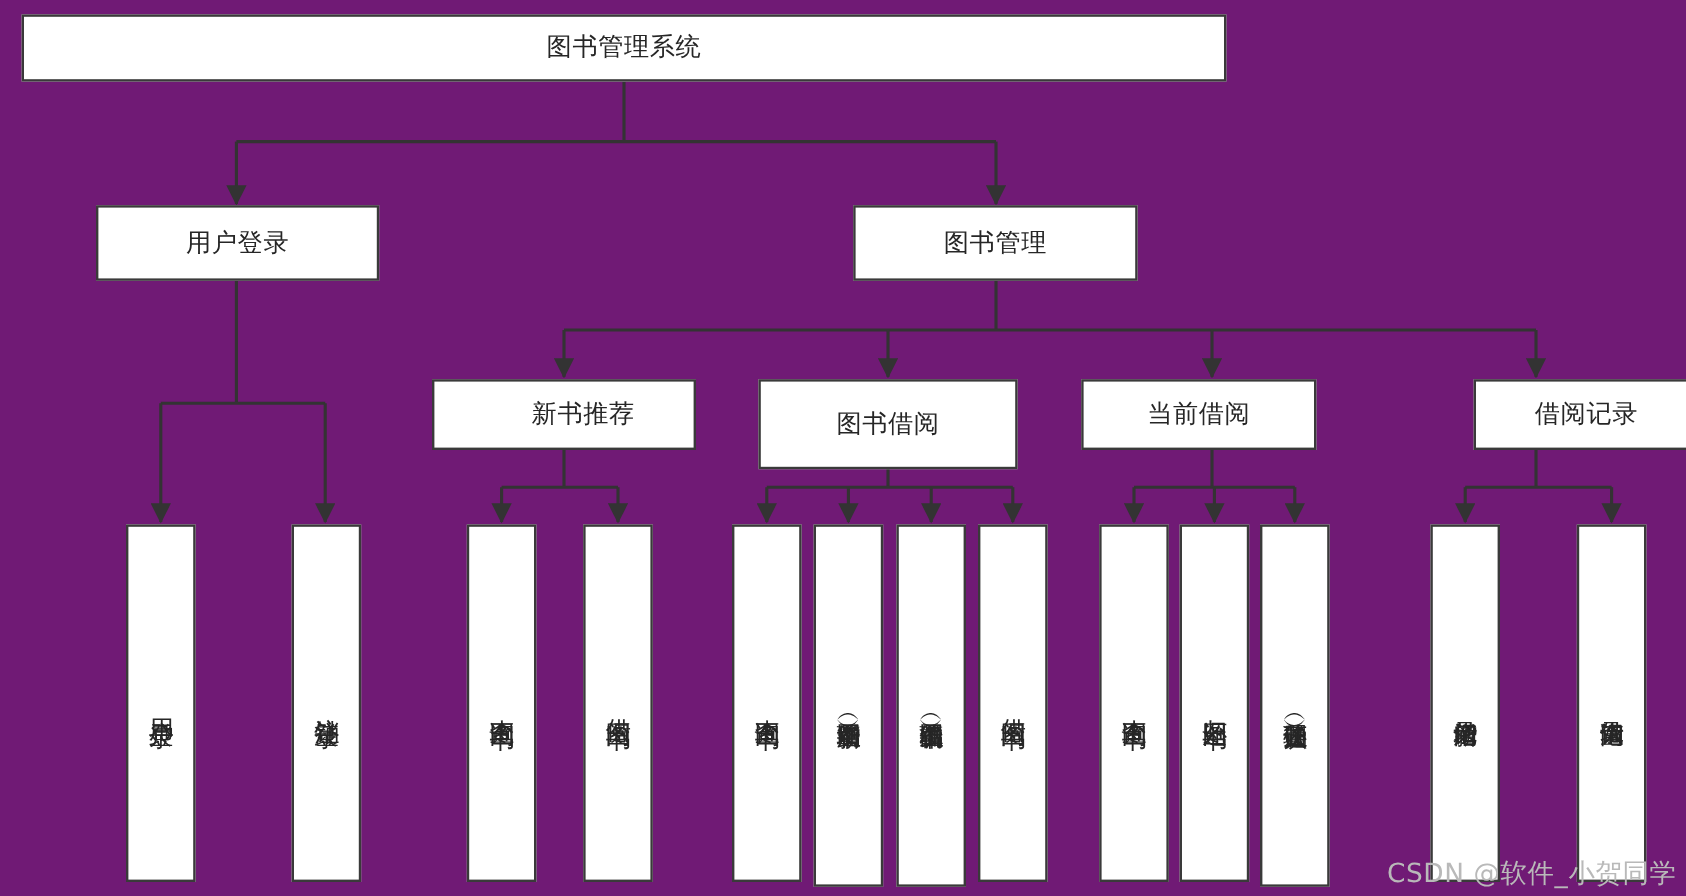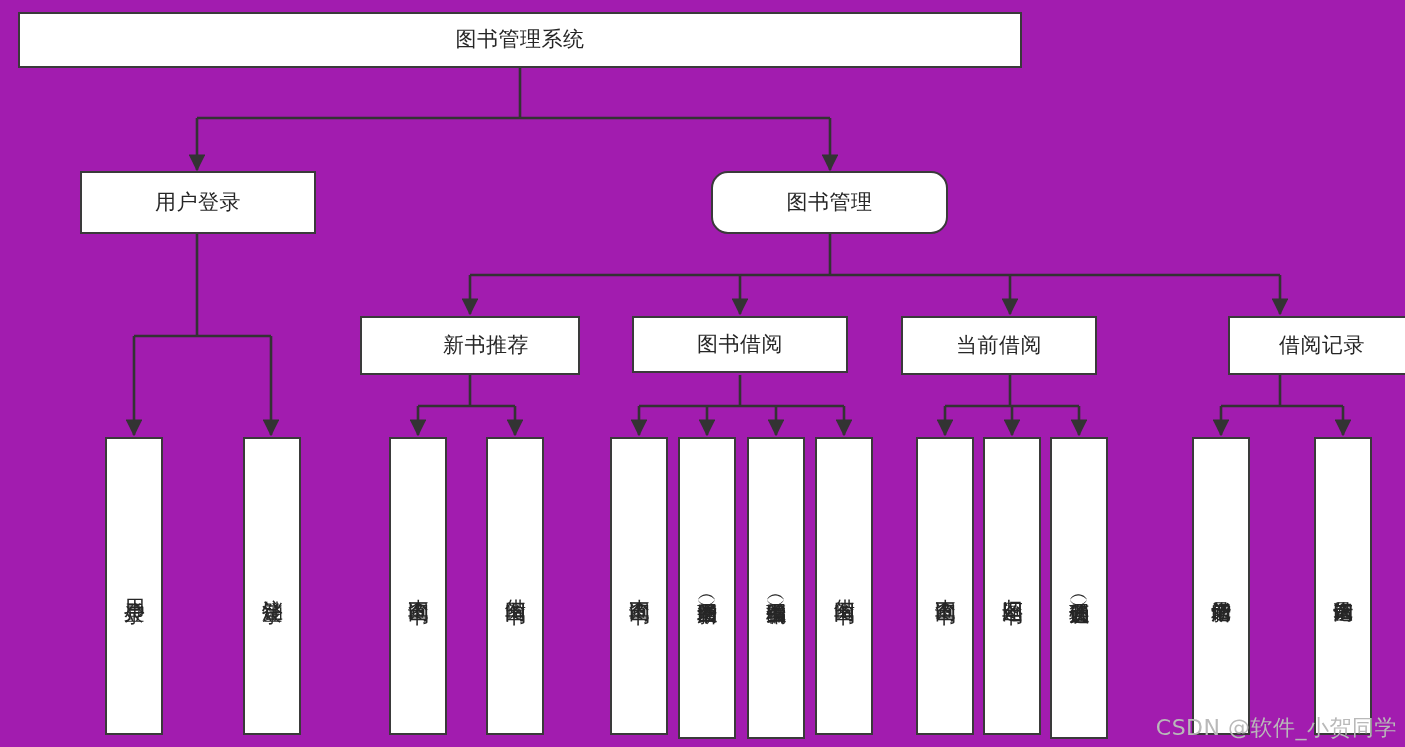--- a/index.html
+++ b/index.html
@@ -8,21 +8,21 @@
     padding: 0;
     background: #ffffff;
   }
   body {
     font-family: "DejaVu Sans", "Liberation Sans", sans-serif;
   }
   #diagram-root {
     position: relative;
     width: 1405px;
     height: 747px;
-    background: #a21caf;
+    background: #701a75;
     overflow: hidden;
   }
   #edge-layer {
     position: absolute;
     left: 0;
     top: 0;
     width: 1405px;
     height: 747px;
     pointer-events: none;
   }
@@ -117,24 +117,24 @@
       <path d="M 1280 375 L 1280 406"></path>
       <path d="M 1221 406 L 1343 406"></path>
       <path d="M 1221 406 L 1221 435" marker-end="url(#arrow)"></path>
       <path d="M 1343 406 L 1343 435" marker-end="url(#arrow)"></path>
     </g>
   </svg>
 
   <div class="node node-h" style="left:18px; top:12px; width:1004px; height:56px;">图书管理系统</div>
 
   <div class="node node-h" style="left:80px; top:171px; width:236px; height:63px;">用户登录</div>
-  <div class="node node-h" style="left:711px; top:171px; width:237px; height:63px;border-radius:17px;">图书管理</div>
+  <div class="node node-h" style="left:711px; top:171px; width:237px; height:63px;">图书管理</div>
 
   <div class="node node-h" style="left:360px; top:316px; width:220px; height:59px;padding-left:32px;">新书推荐</div>
-  <div class="node node-h" style="left:632px; top:316px; width:216px; height:57px;">图书借阅</div>
+  <div class="node node-h" style="left:632px; top:316px; width:216px; height:75px;">图书借阅</div>
   <div class="node node-h" style="left:901px; top:316px; width:196px; height:59px;">当前借阅</div>
   <div class="node node-h" style="left:1228px; top:316px; width:188px; height:59px;">借阅记录</div>
 
   <div class="node node-v" style="left:105px; top:437px; width:58px; height:298px;">用户登录</div>
   <div class="node node-v" style="left:243px; top:437px; width:58px; height:298px;">注销登录</div>
 
   <div class="node node-v" style="left:389px; top:437px; width:58px; height:298px;">查询图书</div>
   <div class="node node-v" style="left:486px; top:437px; width:58px; height:298px;">借阅图书</div>
 
   <div class="node node-v" style="left:610px; top:437px; width:58px; height:298px;">查询图书</div>

